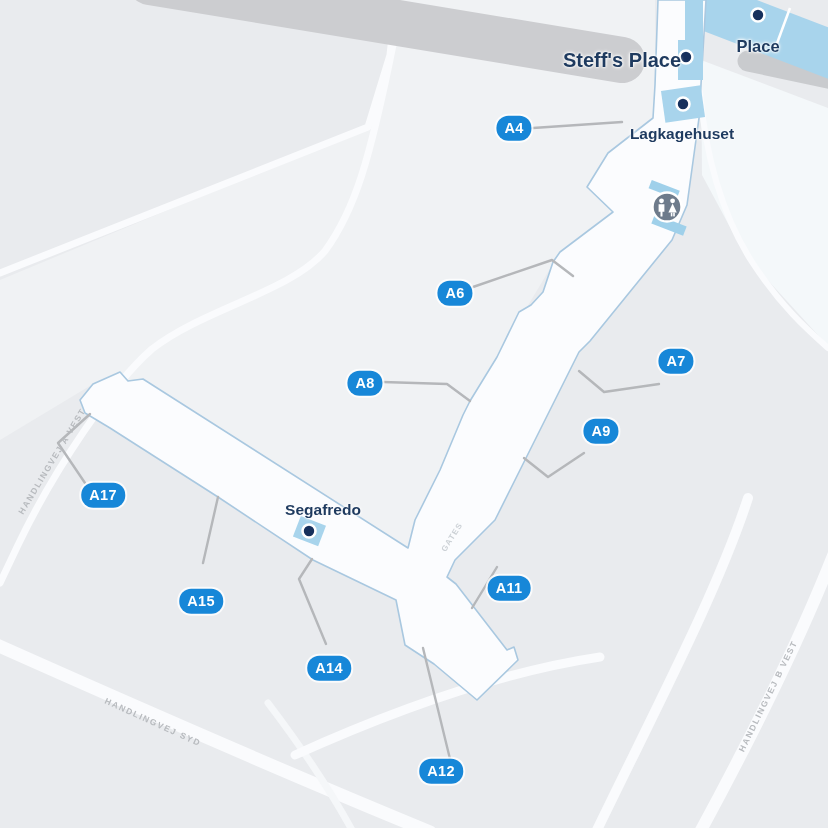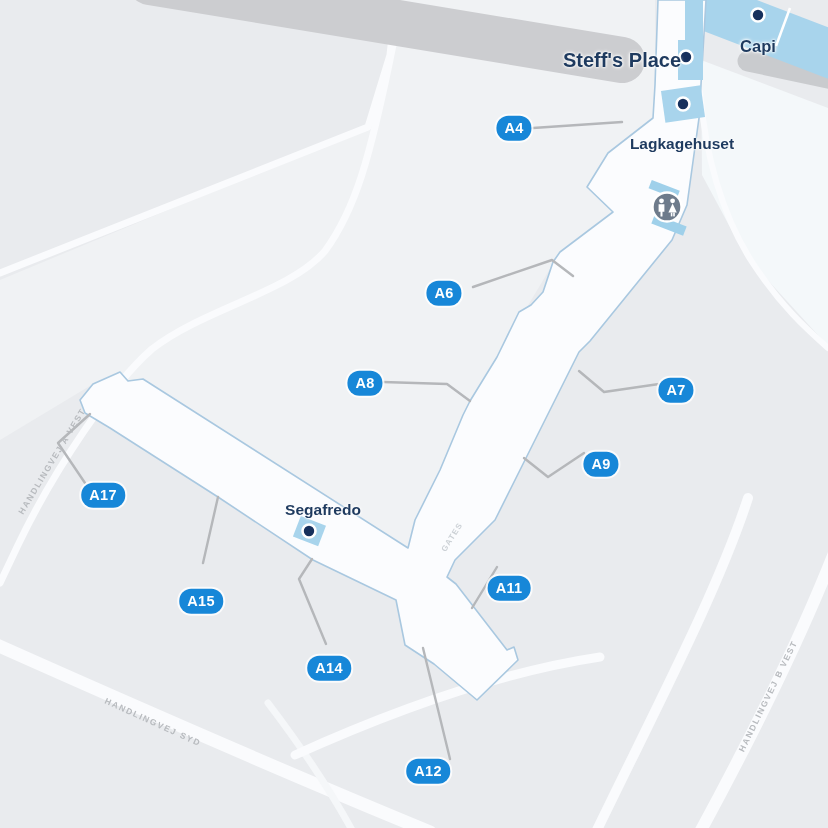--- a/index.html
+++ b/index.html
@@ -94,33 +94,33 @@
     <path d="M658.6,204.2 h5.8 v7.6 h-1.9 v4.6 h-2 v-4.6 h-1.9 Z" fill="#ffffff"></path>
 
     <circle cx="672.6" cy="200.8" r="2.4" fill="#ffffff"></circle>
     <path d="M672.6,203.6 L668.4,212.6 L676.8,212.6 Z" fill="#ffffff"></path>
     <rect x="670.8" y="212.6" width="1.6" height="3.8" fill="#ffffff"></rect>
     <rect x="673.2" y="212.6" width="1.6" height="3.8" fill="#ffffff"></rect>
   </g>
 </svg>
 
   <div class="gate-chip" style="left:514px;top:128px">A4</div>
-  <div class="gate-chip" style="left:444px;top:293px">A6</div>
-  <div class="gate-chip" style="left:676px;top:390px">A7</div>
+  <div class="gate-chip" style="left:455px;top:293px">A6</div>
+  <div class="gate-chip" style="left:676px;top:361px">A7</div>
   <div class="gate-chip" style="left:365px;top:383px">A8</div>
-  <div class="gate-chip" style="left:601px;top:464px">A9</div>
+  <div class="gate-chip" style="left:601px;top:431px">A9</div>
   <div class="gate-chip" style="left:509px;top:588px">A11</div>
-  <div class="gate-chip" style="left:428px;top:771px">A12</div>
+  <div class="gate-chip" style="left:441px;top:771px">A12</div>
   <div class="gate-chip" style="left:329px;top:668px">A14</div>
   <div class="gate-chip" style="left:201px;top:601px">A15</div>
   <div class="gate-chip" style="left:103px;top:495px">A17</div>
 
   <div class="poi-label" style="left:622px;top:60px;font-size:20px">Steff's Place</div>
-  <div class="poi-label" style="left:758px;top:46px;font-size:16.5px">Capi</div>
-  <div class="poi-label" style="left:682px;top:144px">Lagkagehuset</div>
+  <div class="poi-label" style="left:758px;top:46px;font-size:16.5px">Place</div>
+  <div class="poi-label" style="left:682px;top:134px">Lagkagehuset</div>
   <div class="poi-label" style="left:323px;top:510px">Segafredo</div>
 
   <div class="street-label" style="left:52px;top:461px;transform:translate(-50%,-50%) rotate(-59deg)">HANDLINGVEJ A VEST</div>
   <div class="street-label" style="left:153px;top:722px;transform:translate(-50%,-50%) rotate(24.5deg)">HANDLINGVEJ SYD</div>
   <div class="street-label" style="left:768px;top:696px;transform:translate(-50%,-50%) rotate(-64deg)">HANDLINGVEJ B VEST</div>
 
   <div class="corridor-label" style="left:452px;top:537px;transform:translate(-50%,-50%) rotate(-58deg)">GATES</div>
 </div>
 
 </body></html>

